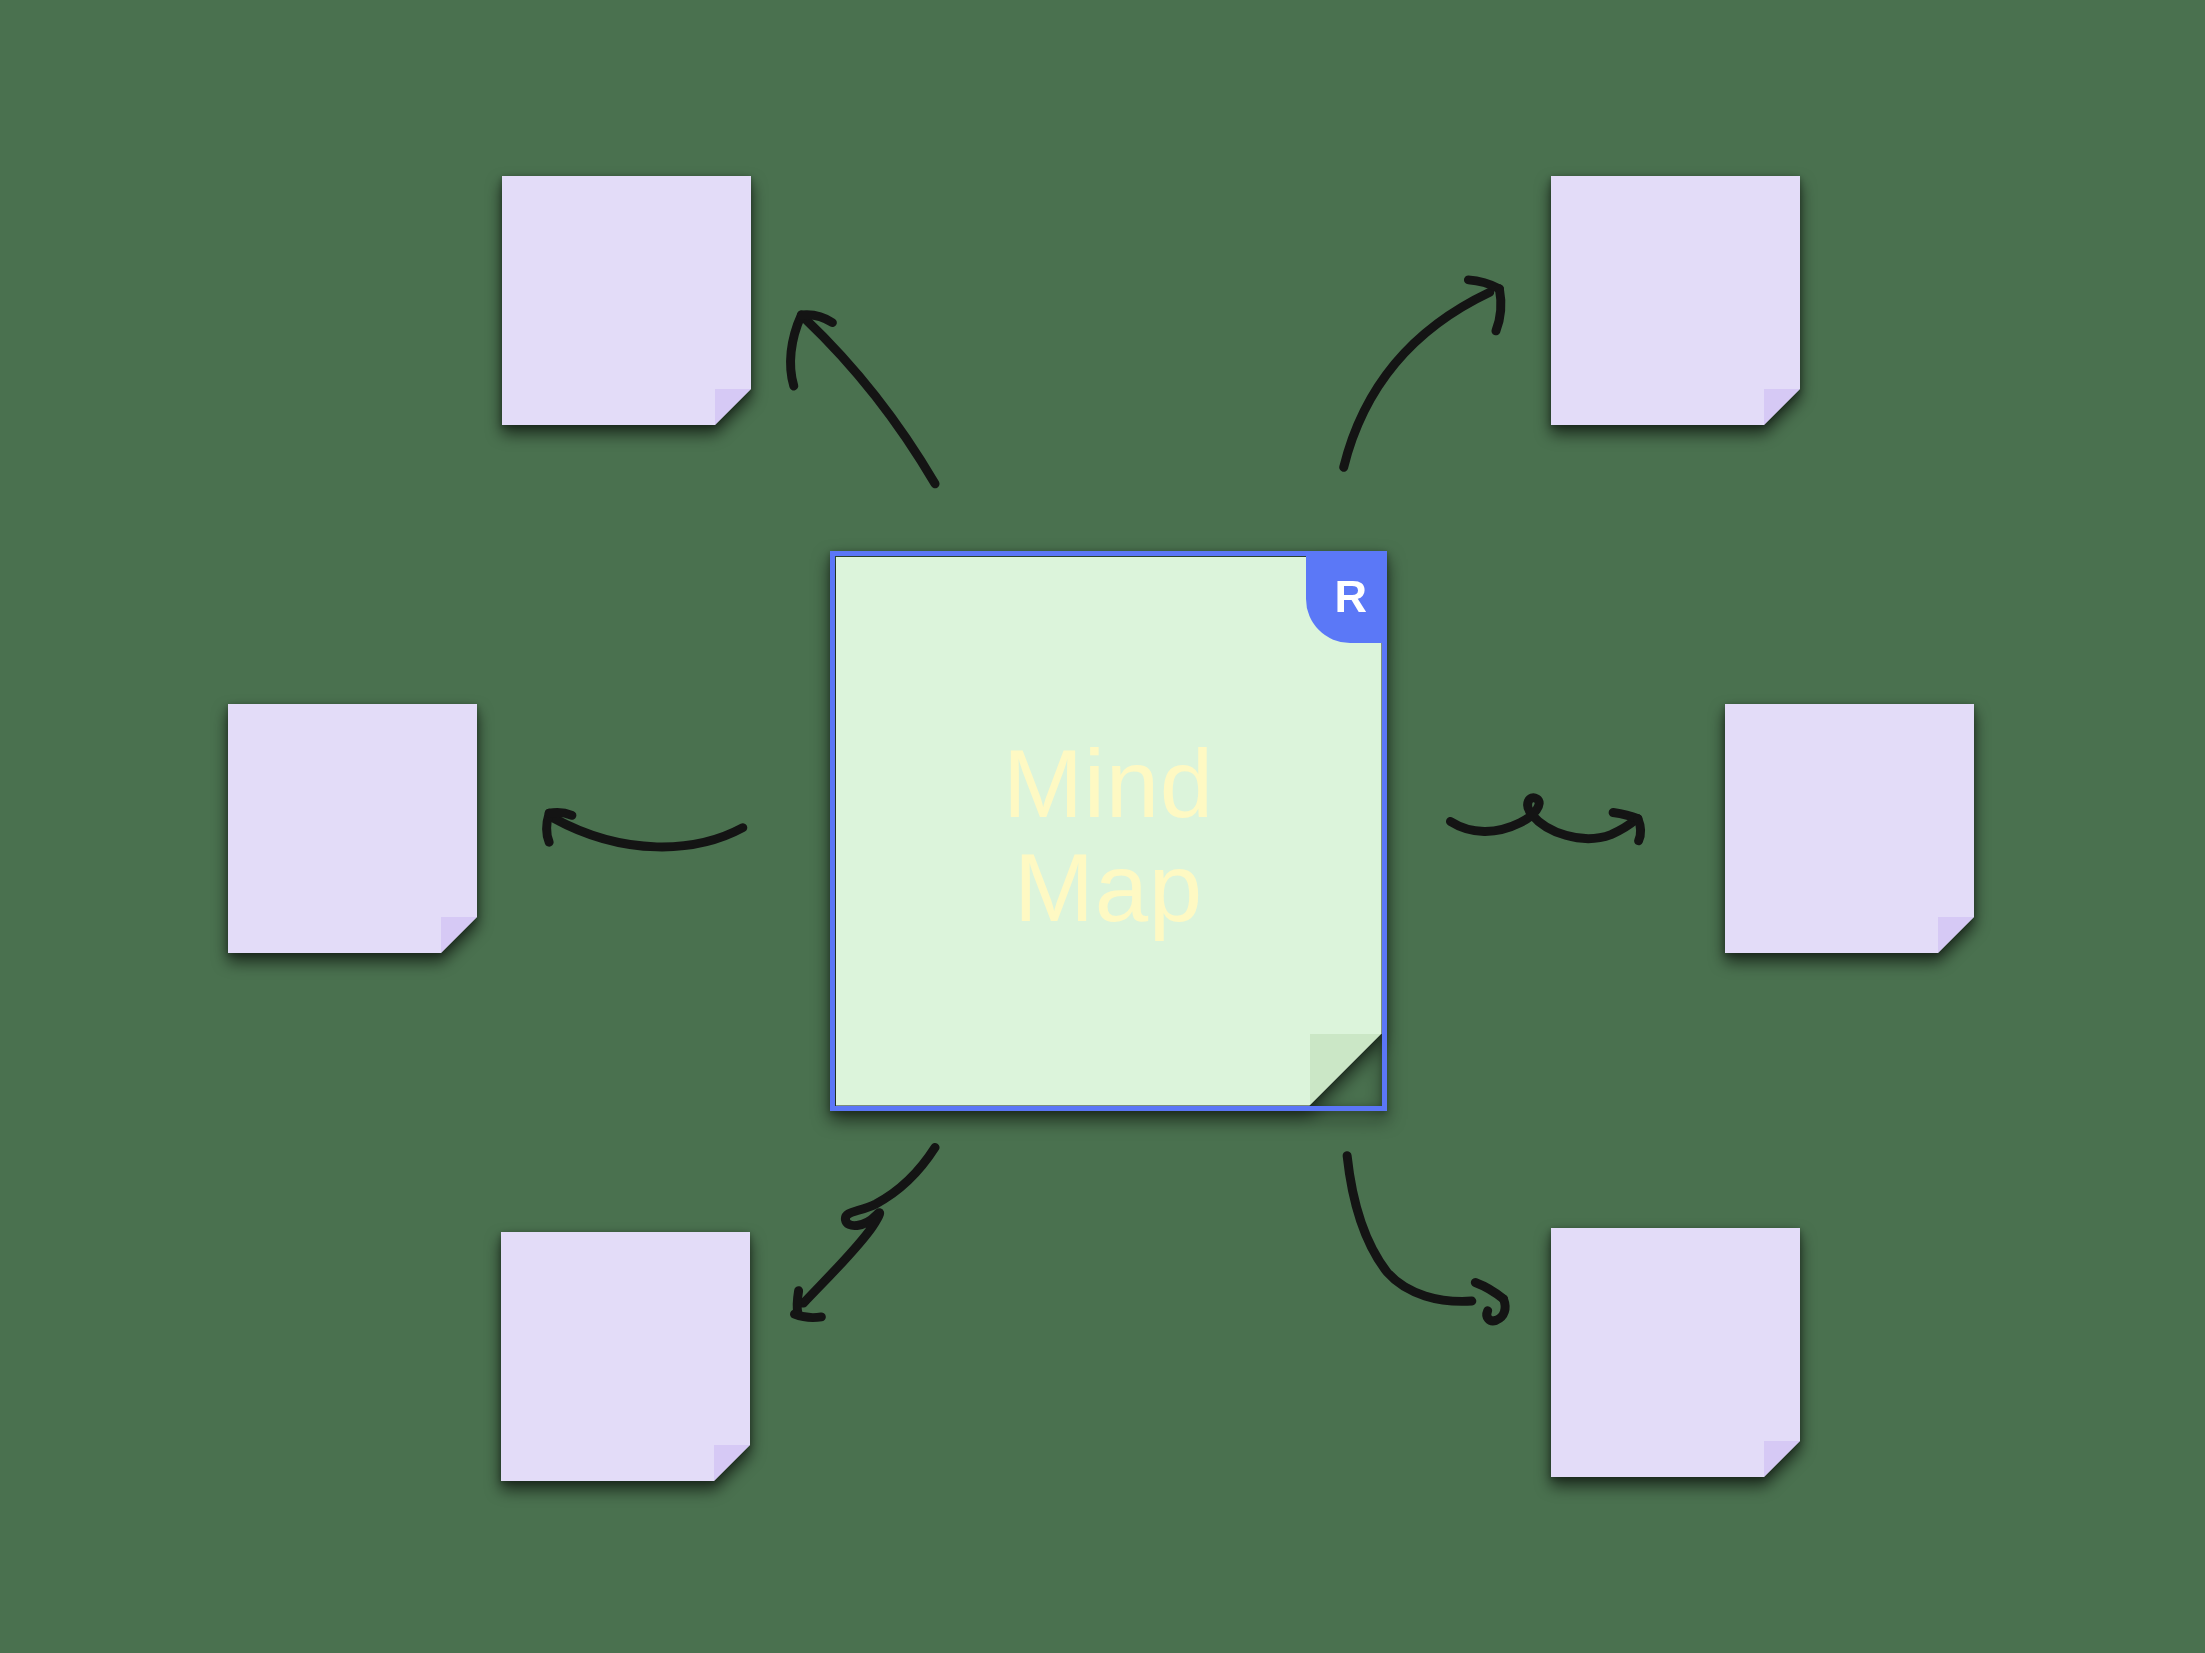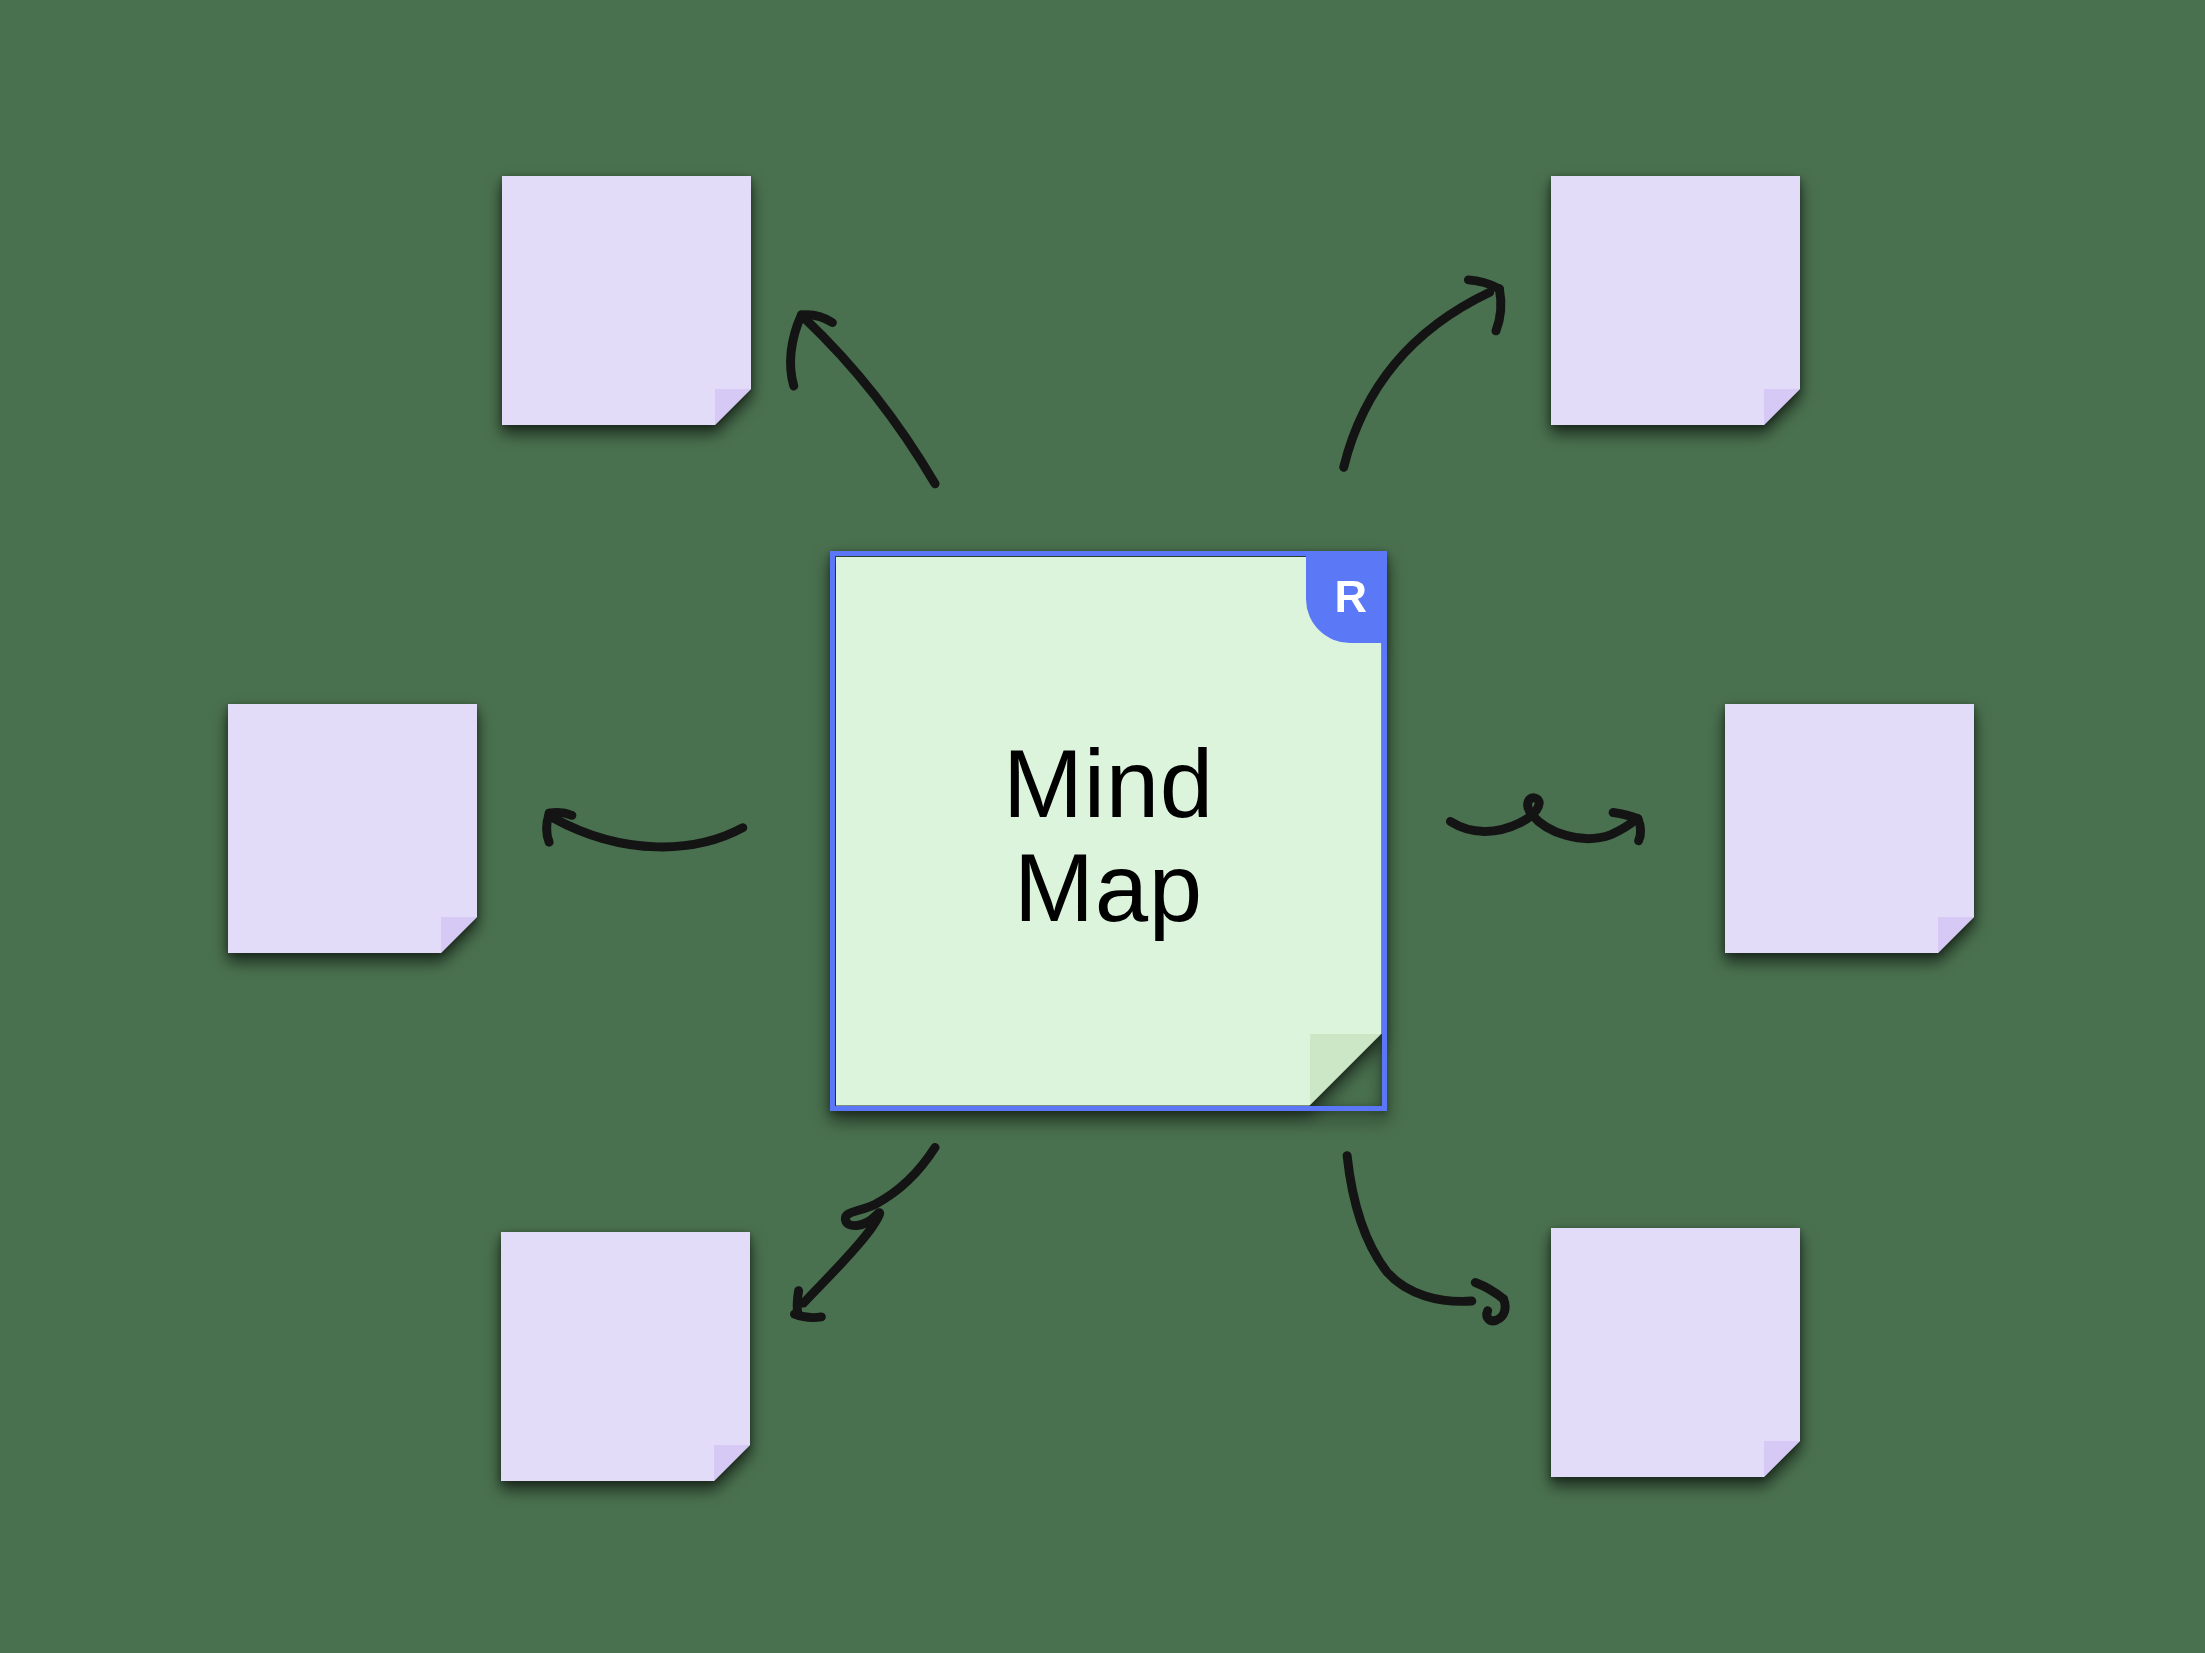--- a/index.html
+++ b/index.html
@@ -79,21 +79,21 @@
     position: absolute;
     inset: 5.5px 5.5px 5.5px 5.5px;
     display: flex;
     align-items: center;
     justify-content: center;
     text-align: center;
     padding-top: 9.6px;
     font-size: 96px;
     line-height: 1.08;
     letter-spacing: 0.7px;
-    color: #000000;
+    color: #fef9c3;
     width: 386px;
     left: 80px;
     white-space: pre-line;
   }
   .author-badge {
     position: absolute;
     top: 0;
     right: 0;
     width: 81px;
     height: 92px;

